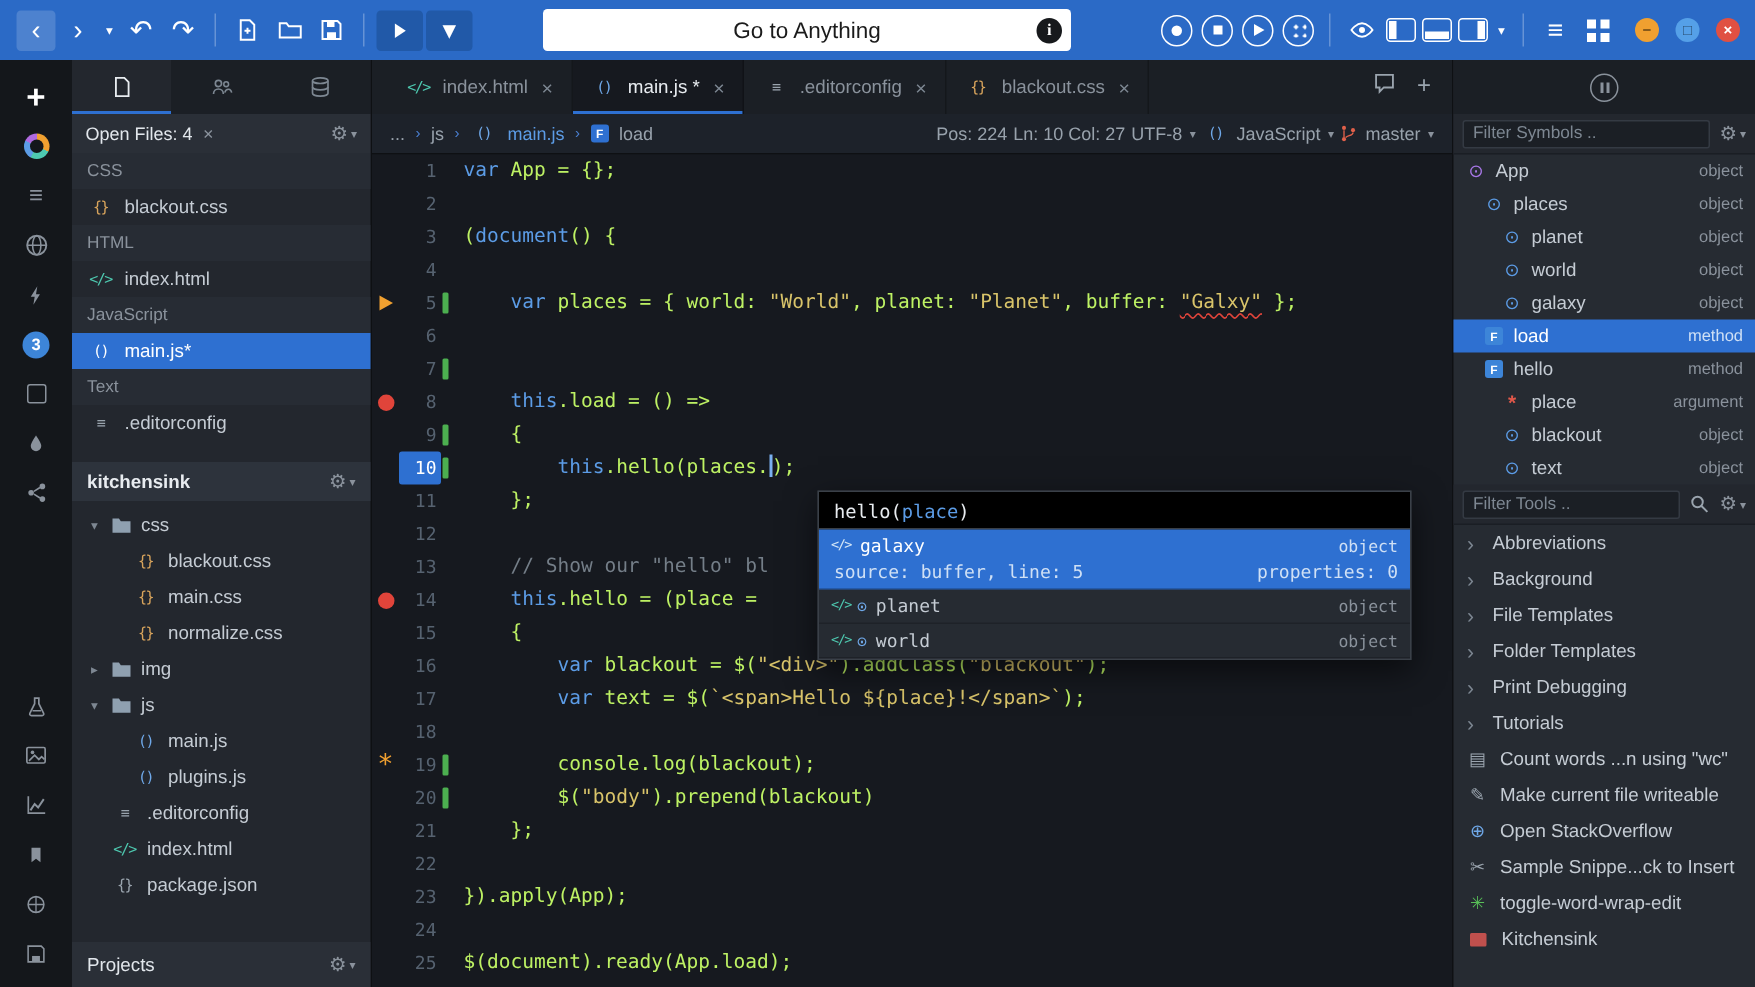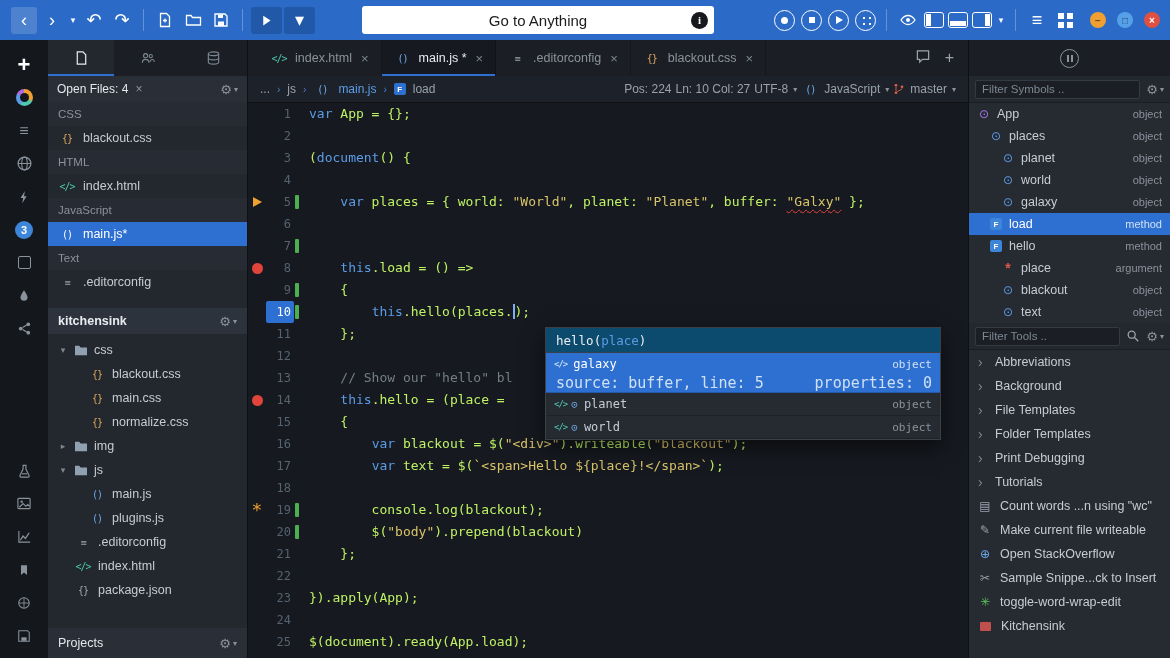--- a/index.html
+++ b/index.html
@@ -88,32 +88,32 @@
 .codetext{padding-left:10px;white-space:pre;color:#c5ccd4}
 .t-k{color:#5c9ce6}.t-s{color:#d9c46a}.t-c{color:#747e88}.t-d{color:#bef264}
 .t-se{color:#d9c46a;text-decoration:underline wavy #e0443a 1px;text-underline-offset:3px}
 .caret{display:inline-block;width:2px;height:15px;background:#7ab0f0;vertical-align:middle;margin-bottom:2px}
 .mk-bookmark{width:0;height:0;border-left:9px solid #f0a030;border-top:5px solid transparent;border-bottom:5px solid transparent}
 .mk-bp{width:11px;height:11px;border-radius:50%;background:#e0443a}
 .mk-star{color:#f0a030;font-size:18px;line-height:22px}
 
 
 .popup{position:absolute;left:297px;top:224px;width:396px;background:#262b32;border:1px solid #3a4048;box-shadow:0 7px 20px rgba(0,0,0,.55);z-index:5;font-family:"DejaVu Sans Mono",monospace}
-.pophead{height:25px;background:#0c4a6e;display:flex;align-items:center;padding:0 10px;font-size:12.5px;color:#e8ecf0;border-bottom:1px solid #3a4048}
+.pophead{height:25px;background:#000000;display:flex;align-items:center;padding:0 10px;font-size:12.5px;color:#e8ecf0;border-bottom:1px solid #3a4048}
 .pophead .arg{color:#5c9ce6}
 .ac-row{padding:1px 8px;font-size:12px;color:#c5ccd4;border-bottom:1px solid rgba(0,0,0,.2)}
 .ac-row.sel{background:#2e70d1;color:#fff}
 .ac-l1{display:flex;align-items:center;height:20px;gap:6px}
 .ac-ics{display:flex;align-items:center;gap:4px}
 .ac-code{color:#4ec9b0;font-size:9px;letter-spacing:-1px}
 .ac-obj{color:#6fa8e8;font-size:11px}
 .ac-row.sel .ac-obj,.ac-row.sel .ac-code{color:#d6e8f8}
 .ac-type{margin-left:auto;color:#8a929c;font-size:11px}
 .ac-row.sel .ac-type{color:#cfe0f5}
-.ac-l2{display:flex;font-size:15px;color:#cfe0f5;height:17px;align-items:center;padding-left:2px}
+.ac-l2{display:flex;font-size:12px;color:#cfe0f5;height:17px;align-items:flex-start;padding-left:2px}
 .ac-r{margin-left:auto}
 
 
 .rpanel{width:202px;background:#262b32;border-left:1px solid #0e1013;display:flex;flex-direction:column;flex:none;font-size:12.5px;color:#c5ccd4}
 .rtop{height:36px;background:#1b1f25;display:flex;align-items:center;justify-content:center;flex:none}
 .pauseic{width:19px;height:19px;border:1.5px solid #8a929c;border-radius:50%;display:flex;align-items:center;justify-content:center;gap:2px}
 .pauseic i{width:2px;height:7px;background:#8a929c;display:block}
 .filterrow{height:27px;display:flex;align-items:center;padding:0 6px;gap:6px;background:#23272e;border-bottom:1px solid #1a1e24;flex:none}
 .filterrow input{flex:1;min-width:0;height:19px;background:#1b1f25;border:1px solid #343a43;border-radius:2px;color:#aeb6bf;font-size:11.5px;padding:0 6px;font-family:inherit;outline:none}
 .filterrow input::placeholder{color:#7d8792}
@@ -580,21 +580,21 @@
             <div class="code-line">
               <span class="lmargin"></span>
               <span class="lnum">15</span>
               <span class="chgcol"></span>
               <span class="codetext"><span class="t-d">    {</span></span>
             </div>
             <div class="code-line">
               <span class="lmargin"></span>
               <span class="lnum">16</span>
               <span class="chgcol"></span>
-              <span class="codetext"><span class="t-d">        </span><span class="t-k">var</span><span class="t-d"> blackout = $(</span><span class="t-s">"&lt;div&gt;"</span><span class="t-d">).writeable(</span><span class="t-s">"blackout"</span><span class="t-d">);</span></span>
+              <span class="codetext"><span class="t-d">        </span><span class="t-k">var</span><span class="t-d"> blackout = $(</span><span class="t-s">"&lt;div&gt;"</span><span class="t-d">).addClass(</span><span class="t-s">"blackout"</span><span class="t-d">);</span></span>
             </div>
             <div class="code-line">
               <span class="lmargin"></span>
               <span class="lnum">17</span>
               <span class="chgcol"></span>
               <span class="codetext"><span class="t-d">        </span><span class="t-k">var</span><span class="t-d"> text = $(</span><span class="t-s">`&lt;span&gt;Hello ${place}!&lt;/span&gt;`</span><span class="t-d">);</span></span>
             </div>
             <div class="code-line">
               <span class="lmargin"></span>
               <span class="lnum">18</span>

